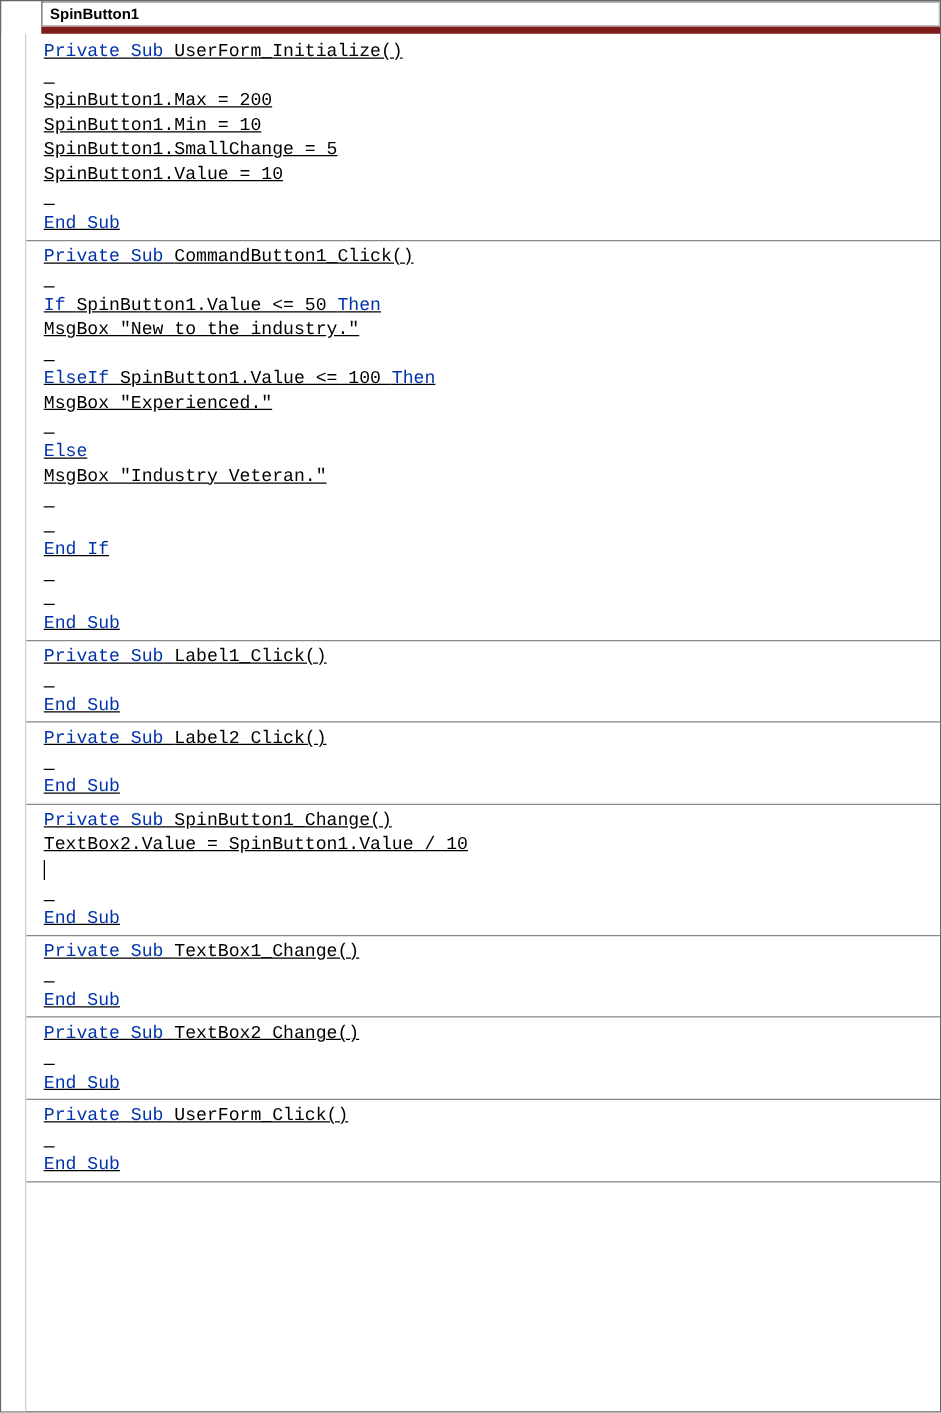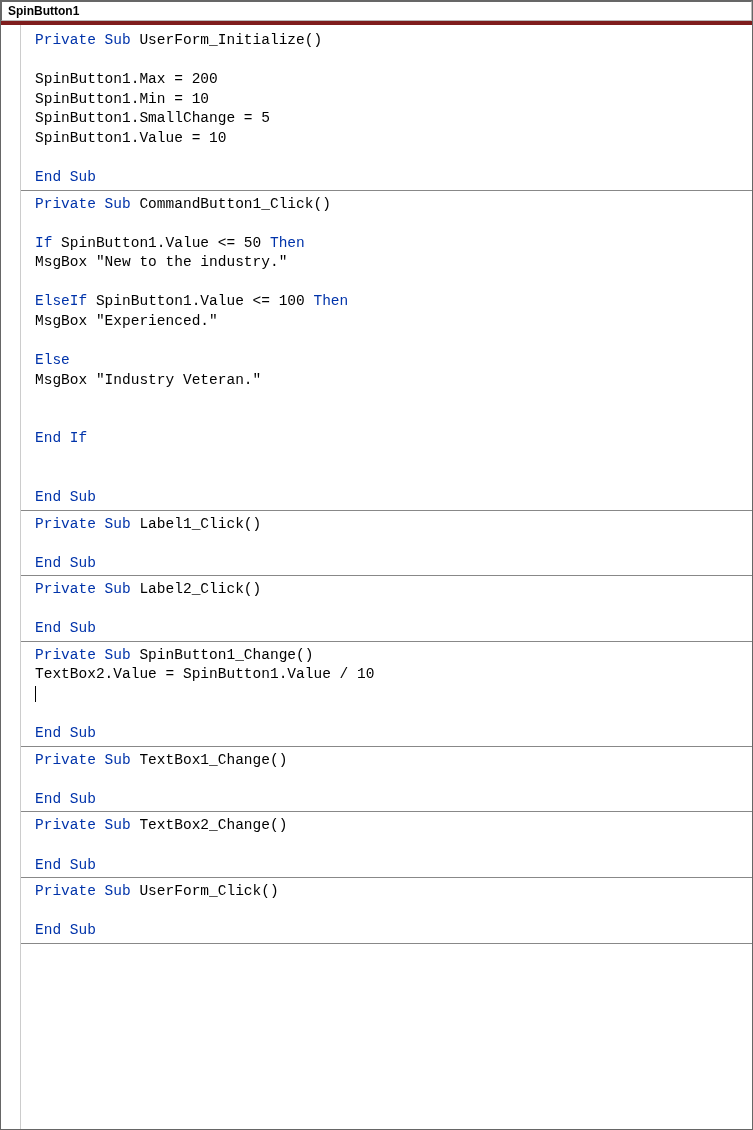--- a/index.html
+++ b/index.html
@@ -8,21 +8,22 @@
     font-family: "Courier New", monospace;
     font-size: 14.5px;
     line-height: 1.35;
     width: 753px;
     height: 1130px;
     overflow: hidden;
     border: 1px solid #666;
   }
   .dropdown-bar {
     display: flex;
-    border-bottom: 4px solid #7f1d1d;
+    border-bottom: 6px solid #7f1d1d;
+    margin-left: 32px;
   }
   .dropdown-cell {
     border: 1px inset #bbb;
     background: #fff;
     font-family: Arial, sans-serif;
     font-size: 12px;
     font-weight: bold;
     padding: 2px 6px;
     height: 20px;
     display: flex;
@@ -38,21 +39,21 @@
     background: #fff;
     border-right: 1px solid #ccc;
     flex-shrink: 0;
   }
   .code-pane {
     flex: 1;
     padding: 6px 0 0 14px;
     white-space: pre;
     overflow: hidden;
   }
-  .code-line { min-height: 1.35em; }
+  .code-line { min-height: 1.35em; text-decoration: underline; }
   .kw { color: #0033aa; }
   .tx { color: #000; }
   .sep {
     border-top: 1px solid #888;
     margin: 2px 0 4px -14px;
   }
   .cursor {
     display: inline-block;
     width: 1px;
     height: 1.1em;

